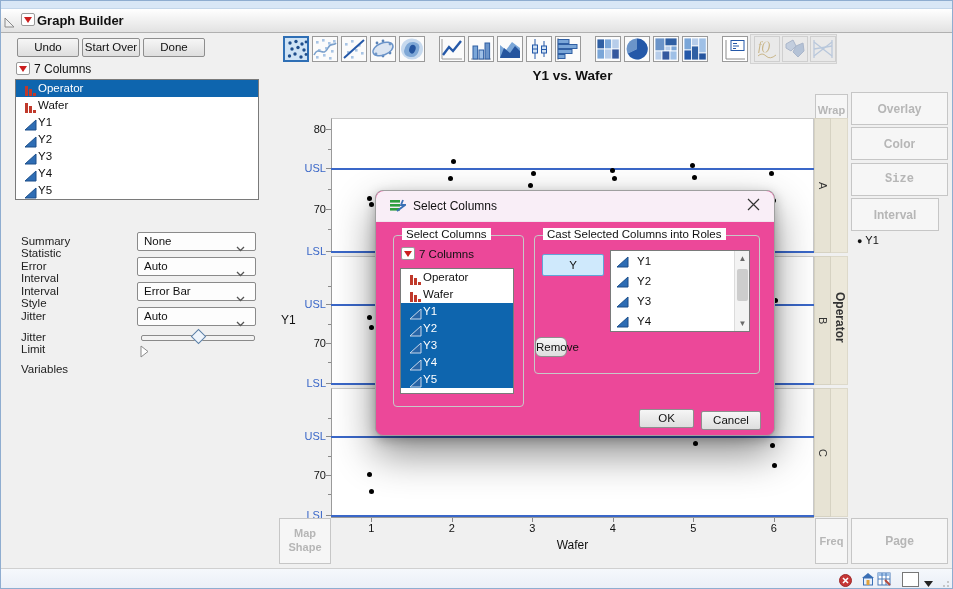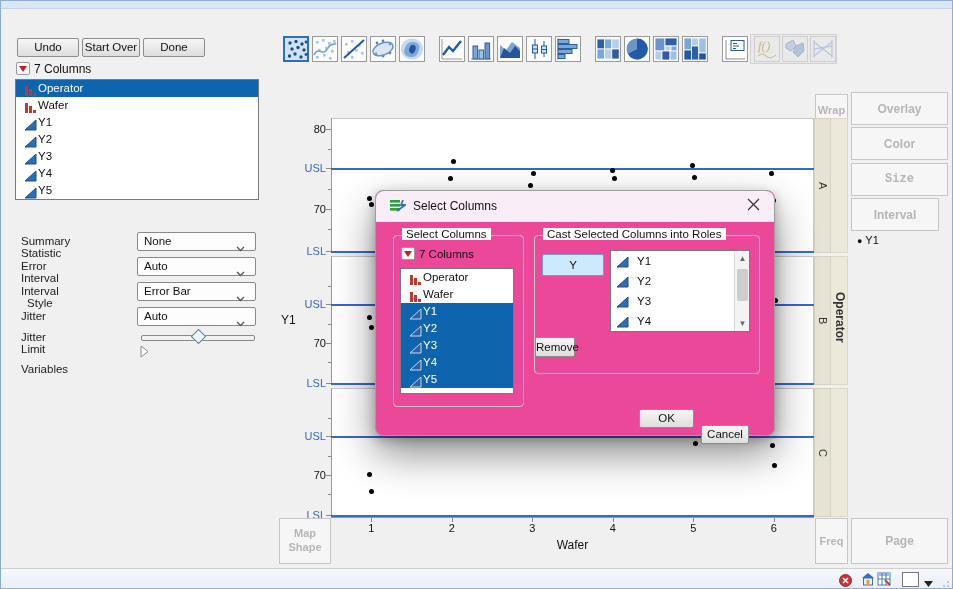--- a/index.html
+++ b/index.html
@@ -60,20 +60,33 @@
   #rolescroll .thumb{position:absolute;left:2px;top:18px;width:11px;height:32px;background:#cdcdcd;border-radius:2px;}
   #statusbar{left:0;top:567px;width:100%;height:22px;background:linear-gradient(#f5f8fc,#e9eef6);border-top:1px solid #d0d0d0;}
   .sb-icon{position:absolute;}
 </style>
 </head>
 <body>
 
 <div id="win">
   <div id="topstrip" class="abs"></div>
 
+  <div id="titlebar" class="abs">
+    <span class="disc" style="left:3px;top:5px;">
+      <svg width="11" height="11">
+          <polygon points="1,1 1,10 10,10" fill="#f0f0f0" stroke="#8a8a8a"></polygon>
+        </svg>
+    </span>
+    <span class="rt-btn" style="left:20px;top:4px;">
+      <svg width="8" height="6">
+          <polygon points="0,0 8,0 4,6" fill="#cc1f1f"></polygon>
+        </svg>
+    </span>
+    <span class="title">Graph Builder</span>
+  </div>
 
   <div class="btn" style="left:16px;top:37px;width:62px;">Undo</div>
   <div class="btn" style="left:81px;top:37px;width:58px;">Start Over</div>
   <div class="btn" style="left:142px;top:37px;width:62px;">Done</div>
 
   <span class="rt-btn" style="left:15px;top:61px;">
     <svg width="8" height="6">
         <polygon points="0,0 8,0 4,6" fill="#cc1f1f"></polygon>
       </svg>
   </span>
@@ -152,21 +165,21 @@
           <svg width="9" height="6">
             <polyline points="1,1 4.5,4.5 8,1" stroke="#555" fill="none" stroke-width="1.3"></polyline>
           </svg>
         </span></div>
       <span class="prow-label" style="top: 259px;">Error Interval</span>
       <div class="dropdown" style="top: 256px;"><span>Auto</span><span style="position: absolute; right: 5px; top: 6px;">
           <svg width="9" height="6">
             <polyline points="1,1 4.5,4.5 8,1" stroke="#555" fill="none" stroke-width="1.3"></polyline>
           </svg>
         </span></div>
-      <span class="prow-label" style="top: 284px; text-align: center;">Interval Style</span>
+      <span class="prow-label" style="top: 284px;">Interval Style</span>
       <div class="dropdown" style="top: 281px;"><span>Error Bar</span><span style="position: absolute; right: 5px; top: 6px;">
           <svg width="9" height="6">
             <polyline points="1,1 4.5,4.5 8,1" stroke="#555" fill="none" stroke-width="1.3"></polyline>
           </svg>
         </span></div>
       <span class="prow-label" style="top: 309px;">Jitter</span>
       <div class="dropdown" style="top: 306px;"><span>Auto</span><span style="position: absolute; right: 5px; top: 6px;">
           <svg width="9" height="6">
             <polyline points="1,1 4.5,4.5 8,1" stroke="#555" fill="none" stroke-width="1.3"></polyline>
           </svg>
@@ -333,20 +346,21 @@
             <line x1="21" y1="3" x2="21" y2="21"></line>
           </g>
           <g stroke="#b9c8dc" stroke-width="1.3">
             <line x1="3" y1="5" x2="21" y2="19"></line>
             <line x1="3" y1="19" x2="21" y2="5"></line>
             <line x1="3" y1="12" x2="21" y2="9"></line>
           </g>
         </svg></div>
     </div>
 
+  <div id="charttitle" class="abs">Y1 vs. Wafer</div>
   <div class="zone" style="left:814px;top:93px;width:33px;height:32px;font-size:11px;">Wrap</div>
   <div id="dropzones">
       <div class="zone" style="left: 850px; top: 91px; width: 97px; height: 33px;">Overlay</div>
       <div class="zone" style="left: 850px; top: 126.4px; width: 97px; height: 33px;">Color</div>
       <div class="zone" style="left: 850px; top: 161.8px; width: 97px; height: 33px; font-family: Liberation Mono, monospace;">Size</div>
       <div class="zone" style="left: 850px; top: 197.2px; width: 88px; height: 33px;">Interval</div>
     </div>
   <div class="abs" style="left:856px;top:233px;font-size:11px;color:#111;">
     <span style="font-size:9px;">●</span>
     <span>Y1</span>
@@ -608,18 +622,18 @@
             </svg></span><span class="nm">Y3</span></div>
         <div class="rolerow"><span><svg width="13" height="13">
               <polygon points="1,12 12,12 12,2" fill="#2e6db4" stroke="#1c4f8a"></polygon>
             </svg></span><span class="nm">Y4</span></div>
         <div id="rolescroll">
         <span class="arrow" style="top:0;">▲</span>
         <span class="thumb"></span>
         <span class="arrow" style="bottom:0;">▼</span>
       </div>
     </div>
-    <div class="btn" style="left:159px;top:146px;width:40px;height:20px;line-height:18px;">Remove</div>
+    <div class="btn" style="left:159px;top:146px;width:32px;height:20px;line-height:18px;border-radius:6px;">Remove</div>
 
     <div class="btn" style="left:263px;top:218px;width:55px;">OK</div>
-    <div class="btn" style="left:325px;top:234px;width:48px;">Cancel</div>
+    <div class="btn" style="left:325px;top:220px;width:60px;">Cancel</div>
   </div>
 </div>
 
 </body></html>

